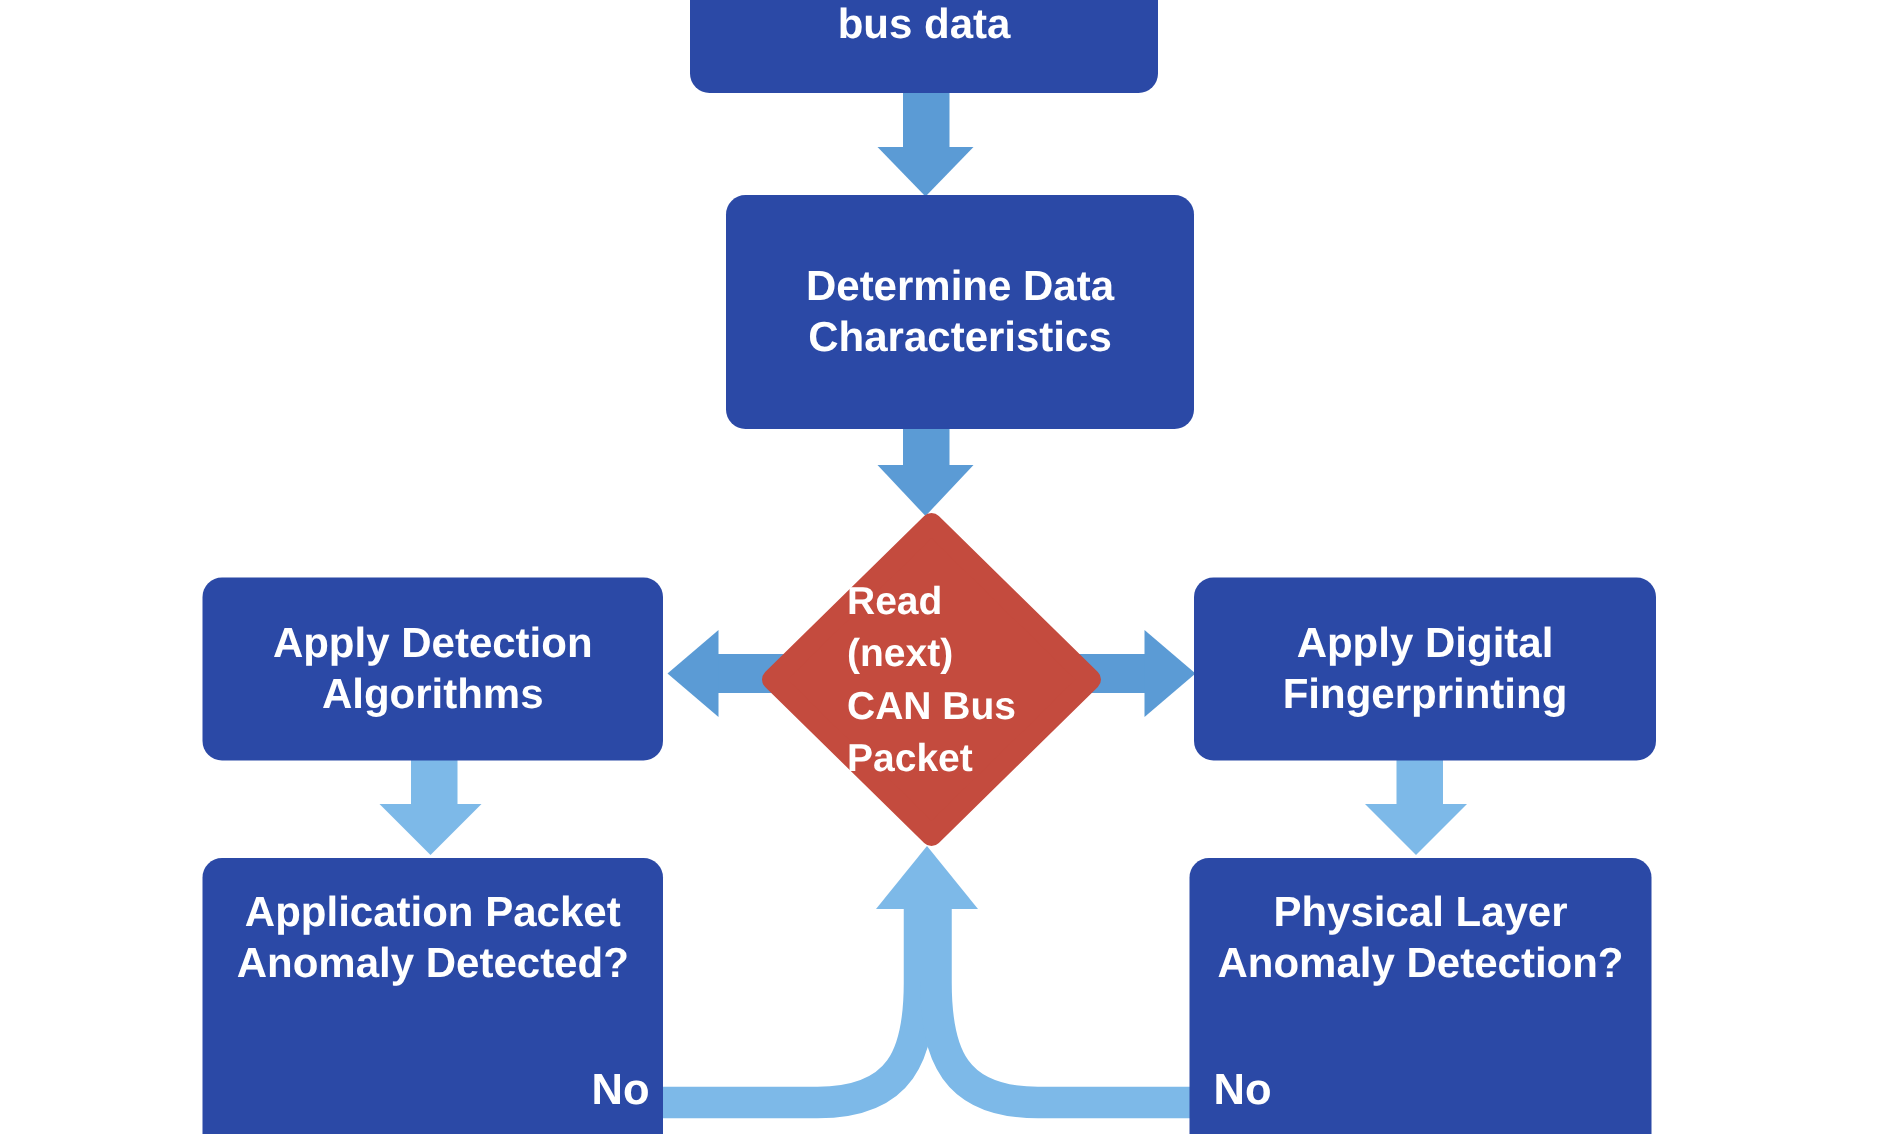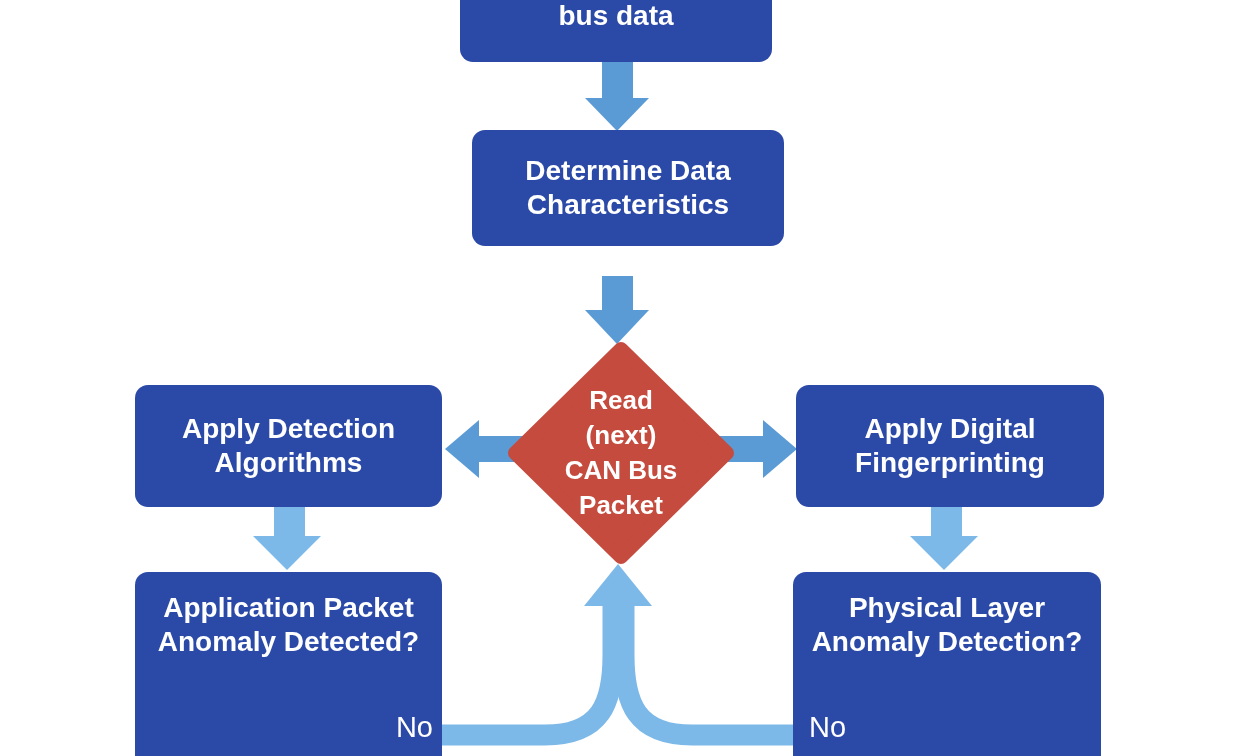--- a/index.html
+++ b/index.html
@@ -24,27 +24,27 @@
   .node{
     position:absolute;background:var(--node-blue);border-radius:13px;
     color:var(--label-text);font-weight:bold;display:flex;
     align-items:center;justify-content:center;text-align:center;
     font-size:28px;line-height:34px;box-sizing:border-box;
   }
   .node .label{white-space:pre-line;}
   .node-top{align-items:flex-end;padding-bottom:29px;}
   .node-question{align-items:flex-start;padding-top:19px;}
   .branch-label{
-    position:absolute;font-size:29px;font-weight:normal;color:var(--label-text);line-height:30px;
+    position:absolute;font-size:29px;font-weight:bold;color:var(--label-text);line-height:30px;
   }
   .branch-right{right:9px;top:140px;}
   .branch-left{left:16px;top:140px;}
   .diamond-label{
     position:absolute;left:511px;top:348px;width:220px;height:210px;
-    display:flex;align-items:center;justify-content:center;text-align:center;
+    display:flex;align-items:center;justify-content:center;
     color:var(--label-text);font-weight:bold;font-size:26px;line-height:35px;
     white-space:pre-line;
   }
 </style>
 </head>
 <body>
 
 <div class="stage">
 
   <svg width="1256" height="756" viewBox="0 0 1256 756">
@@ -85,21 +85,21 @@
       <polygon class="fill-light" points="584,606 652,606 618,564"></polygon>
     </g>
 
     <polygon class="diamond" points="621,349 727,453 621,557 515,453"></polygon>
   </svg>
 
   <div class="node node-top" style="left:460px;top:-78px;width:312px;height:140px;">
     <div class="label">bus data</div>
   </div>
 
-  <div class="node" style="left:472px;top:130px;width:312px;height:116px;">
+  <div class="node" style="left:484px;top:130px;width:312px;height:156px;">
     <div class="label">Determine Data
 Characteristics</div>
   </div>
 
   <div class="node" style="left:796px;top:385px;width:308px;height:122px;">
     <div class="label">Apply Digital
 Fingerprinting</div>
   </div>
 
   <div class="node" style="left:135px;top:385px;width:307px;height:122px;">

